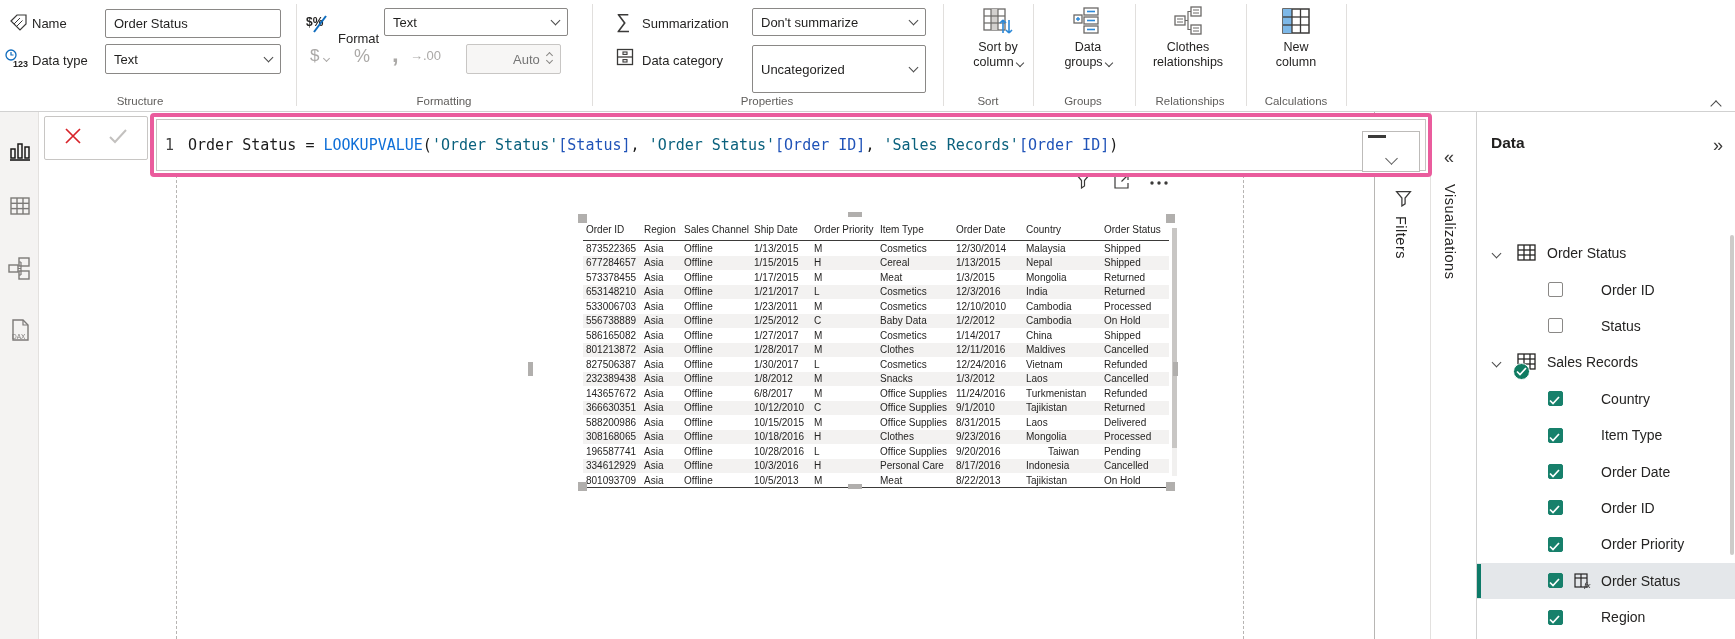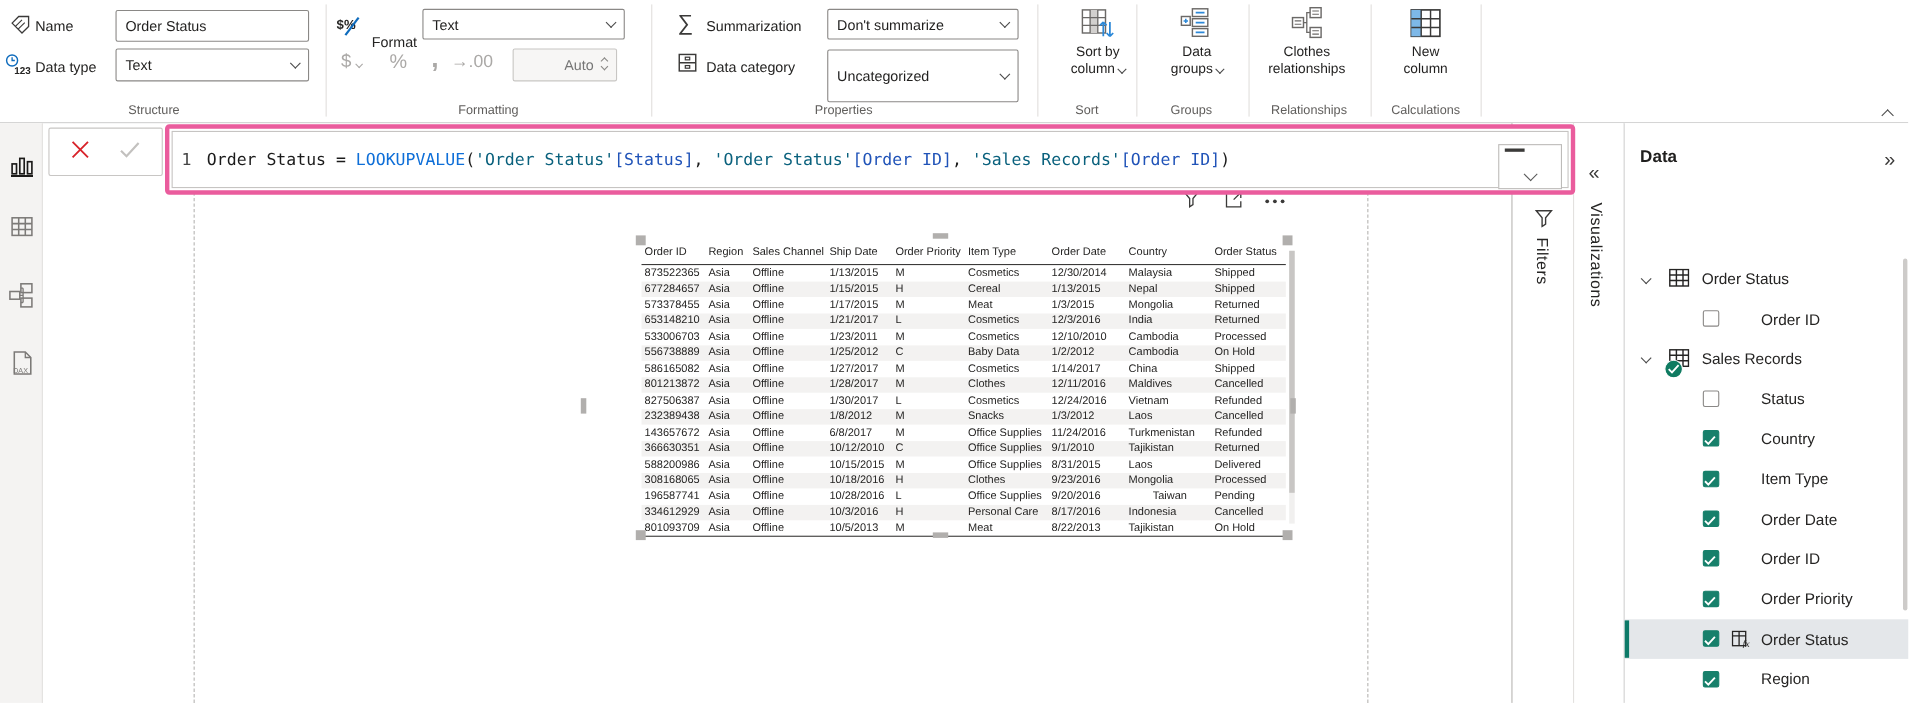--- a/index.html
+++ b/index.html
@@ -118,21 +118,21 @@
         </svg>
     </span>
     <span class="rlabel" style="left:338px;top:31px;">Format</span>
     <div class="rselect" style="left:384px;top:8px;width:184px;height:28px;">
       <span>Text</span>
         <span class="chev"></span>
     </div>
     <span class="abs gray-glyph" style="left:310px;top:46px;"><span>$</span> <span class="chev" style="border-color:#aba9a7;width:4px;height:4px;"></span></span>
     <span class="abs gray-glyph" style="left:354px;top:46px;font-size:18px;">%</span>
     <span class="abs gray-glyph" style="left:392px;top:40px;font-size:24px;font-weight:bold;">,</span>
-    <span class="abs gray-glyph" style="left:410px;top:48px;font-size:16px;">→<span>.00</span></span>
+    <span class="abs gray-glyph" style="left:410px;top:48px;font-size:13px;">→<span>.00</span></span>
     <div class="rselect" id="autoBox" style="left:466px;top:44px;width:95px;height:30px;padding-left:44px;">
       <input disabled="" placeholder="Auto" style="">
       <span class="spin">
           <span class="chev up"></span>
           <span class="chev"></span>
         </span>
     </div>
 
     <div class="vline" style="left:592px;"></div>
 
@@ -560,40 +560,40 @@
               <line x1="7" y1="1" x2="7" y2="16" stroke="#252423" stroke-width="1.3"></line>
               <line x1="13" y1="1" x2="13" y2="16" stroke="#252423" stroke-width="1.3"></line>
             </svg></span>
           <span class="tname">Order Status</span>
         </div>
         <div class="frow">
           <span class="cb"></span>
           <span class="flabel">Order ID</span>
         </div>
         <div class="frow">
+          <span class="cb"></span>
+          <span class="flabel">Status</span>
+        </div>
+        <div class="frow">
           <span class="chev tchev"></span>
           <span class="ticon"><svg width="19" height="17" viewBox="0 0 19 17">
               <rect x="1" y="1" width="17" height="15" fill="none" stroke="#252423" stroke-width="1.3"></rect>
               <line x1="1" y1="6" x2="18" y2="6" stroke="#252423" stroke-width="1.3"></line>
               <line x1="1" y1="11" x2="18" y2="11" stroke="#252423" stroke-width="1.3"></line>
               <line x1="7" y1="1" x2="7" y2="16" stroke="#252423" stroke-width="1.3"></line>
               <line x1="13" y1="1" x2="13" y2="16" stroke="#252423" stroke-width="1.3"></line>
             </svg></span>
           <span class="badge">
             <svg width="11" height="9" viewBox="0 0 11 9">
               <path d="M1 4.5 L4 7.5 L10 1" stroke="#fff" stroke-width="1.7" fill="none"></path>
             </svg>
           </span>
           <span class="tname">Sales Records</span>
         </div>
         <div class="frow">
-          <span class="cb"></span>
-          <span class="flabel">Status</span>
-        </div>
-        <div class="frow">
           <span class="cb on"><svg width="11" height="9" viewBox="0 0 11 9">
               <path d="M1 4.5 L4 7.5 L10 1" stroke="#fff" stroke-width="1.7" fill="none"></path>
             </svg></span>
           <span class="flabel">Country</span>
         </div>
         <div class="frow">
           <span class="cb on"><svg width="11" height="9" viewBox="0 0 11 9">
               <path d="M1 4.5 L4 7.5 L10 1" stroke="#fff" stroke-width="1.7" fill="none"></path>
             </svg></span>
           <span class="flabel">Item Type</span>

